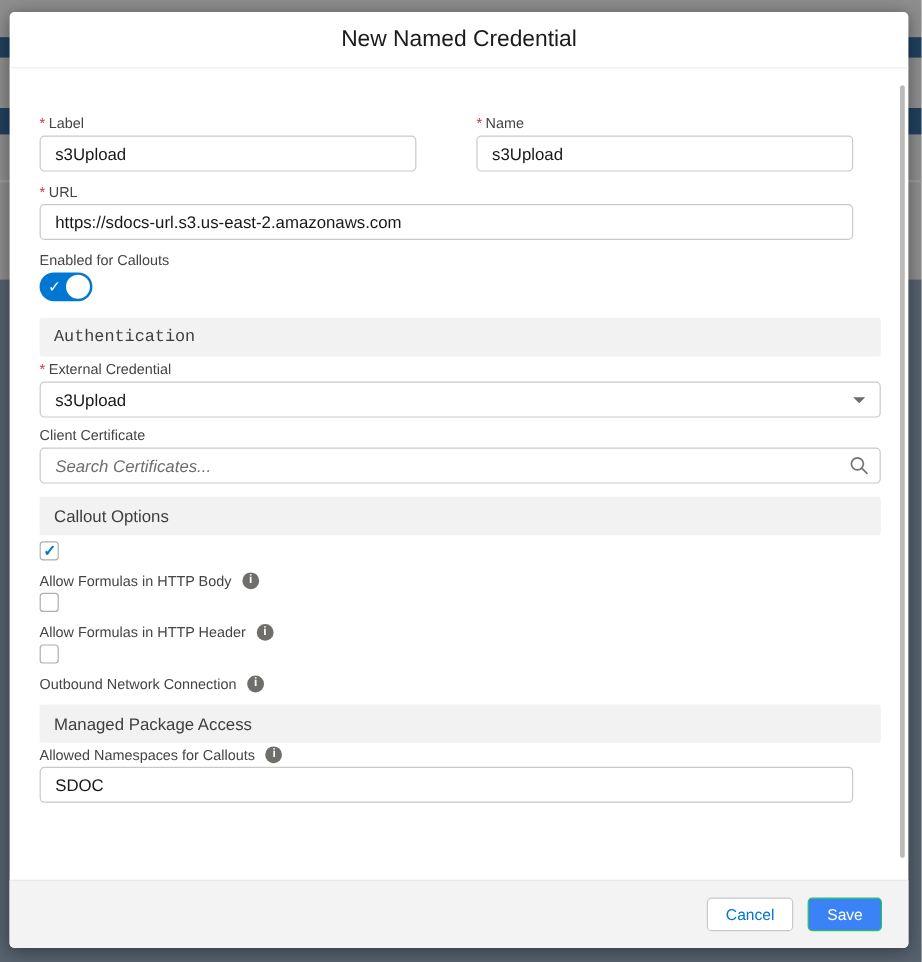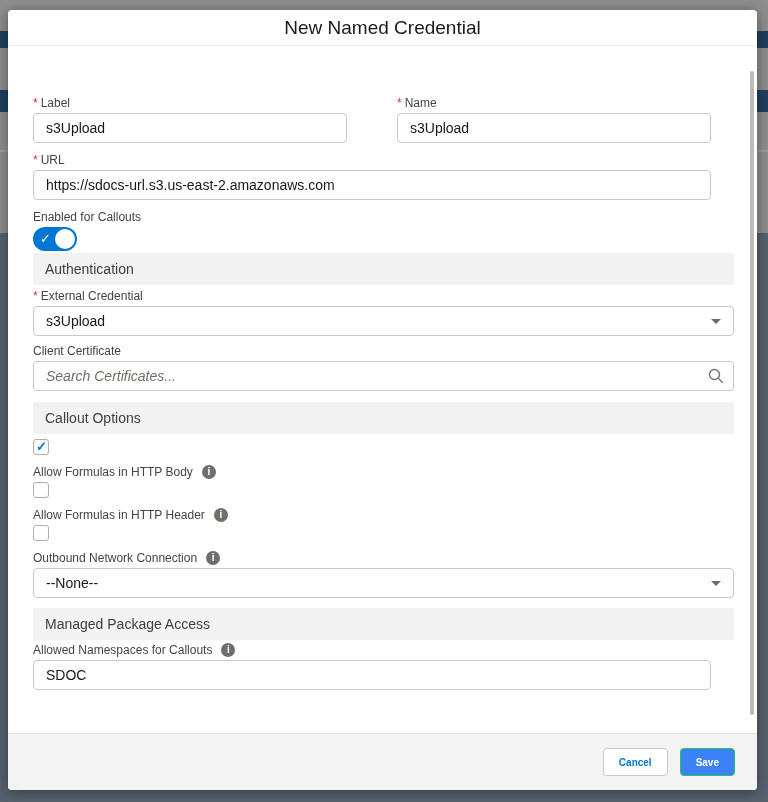--- a/index.html
+++ b/index.html
@@ -15,21 +15,21 @@
   .bd-navy-b { top:90px; height:22px; background:#20405f; }
   .bd-line   { top:150px; height:2px; background:#9d9d9d; }
   .bd-slate  { top:233px; bottom:0; background:#57626e; }
 
   .modal {
     position:absolute; left:8px; top:10px; width:749px; height:780px;
     background:#fff; border-radius:4px;
     box-shadow:0 2px 14px rgba(0,0,0,.4);
   }
   .modal-header {
-    height:36px; display:flex; align-items:center; justify-content:center;
+    height:47px; display:flex; align-items:center; justify-content:center;
     border-bottom:1px solid #ececec;
   }
   .modal-title { font-size:19px; color:#1b1b1b; }
 
   .modal-body {
     position:absolute; top:51px; bottom:57px; left:0; right:0;
     padding:35px 0 0 25px; overflow:hidden;
   }
   .scroll-thumb {
     position:absolute; top:10px; right:3px; width:4px; height:644px;
@@ -46,21 +46,21 @@
     padding:0 12px; font-size:14px; color:#181818; background:#fff;
     font-family:"Liberation Sans", sans-serif; outline:none;
   }
   .text-input::placeholder { color:#706e6b; }
 
   .row-two { display:flex; gap:50px; }
   .col { width:314px; }
   .w-narrow { width:678px; }
   .w-wide { width:701px; }
 
-  .mt10{margin-top:10px;} .mt12{margin-top:10px;} .mt14{margin-top:2px;}
+  .mt10{margin-top:10px;} .mt12{margin-top:10px;} .mt14{margin-top:14px;font-family:Liberation Mono, monospace;}
   .mt4{margin-top:4px;} .mt5{margin-top:5px;} .mt8{margin-top:8px;}
   .mt3{margin-top:3px;} .mt11{margin-top:11px;}
 
   .toggle {
     width:44px; height:24px; border-radius:12px; background:#0176d3;
     position:relative; margin-top:2px; cursor:pointer;
   }
   .toggle .knob {
     position:absolute; right:2px; top:2px; width:20px; height:20px;
     background:#fff; border-radius:50%;
@@ -105,24 +105,23 @@
   .info-icon::after { content:"i"; }
 
   .modal-footer {
     position:absolute; left:0; right:0; bottom:0; height:57px;
     background:#f4f3f3; border-top:1px solid #e2e2e2;
     border-radius:0 0 4px 4px;
     display:flex; align-items:center; justify-content:flex-end;
     gap:12px; padding-right:22px;
   }
   .btn {
-    height:28px; padding:0 15px; border-radius:4px; font-size:10px;
+    height:28px; padding:0 15px; border-radius:4px; font-size:13px;
     display:flex; align-items:center; cursor:pointer;
     font-family:"Liberation Sans", sans-serif;
-    font-weight:bold;
   }
   .btn-cancel { background:#fff; border:1px solid #c9c9c9; color:#0176d3; }
   .btn-save { background:#3b82f6; border:1px solid #22c55e; color:#fff; }
 </style>
 </head>
 <body>
 
 <div class="bd-band bd-navy-a"></div>
 <div class="bd-band bd-navy-b"></div>
 <div class="bd-band bd-line"></div>
@@ -221,24 +220,20 @@
         <span class="info-icon"></span>
       </div>
       <div class="checkbox mt3"></div>
     </div>
 
     <div class="mt10">
       <div class="field-label">
         <span>Outbound Network Connection</span>
         <span class="info-icon"></span>
       </div>
-      <div class="combobox">
-        <span>--None--</span>
-        <span class="caret"></span>
-      </div>
     </div>
 
     <div class="section-bar mt12">
       <span>Managed Package Access</span>
     </div>
 
     <div class="w-narrow mt3">
       <div class="field-label">
         <span>Allowed Namespaces for Callouts</span>
         <span class="info-icon"></span>

